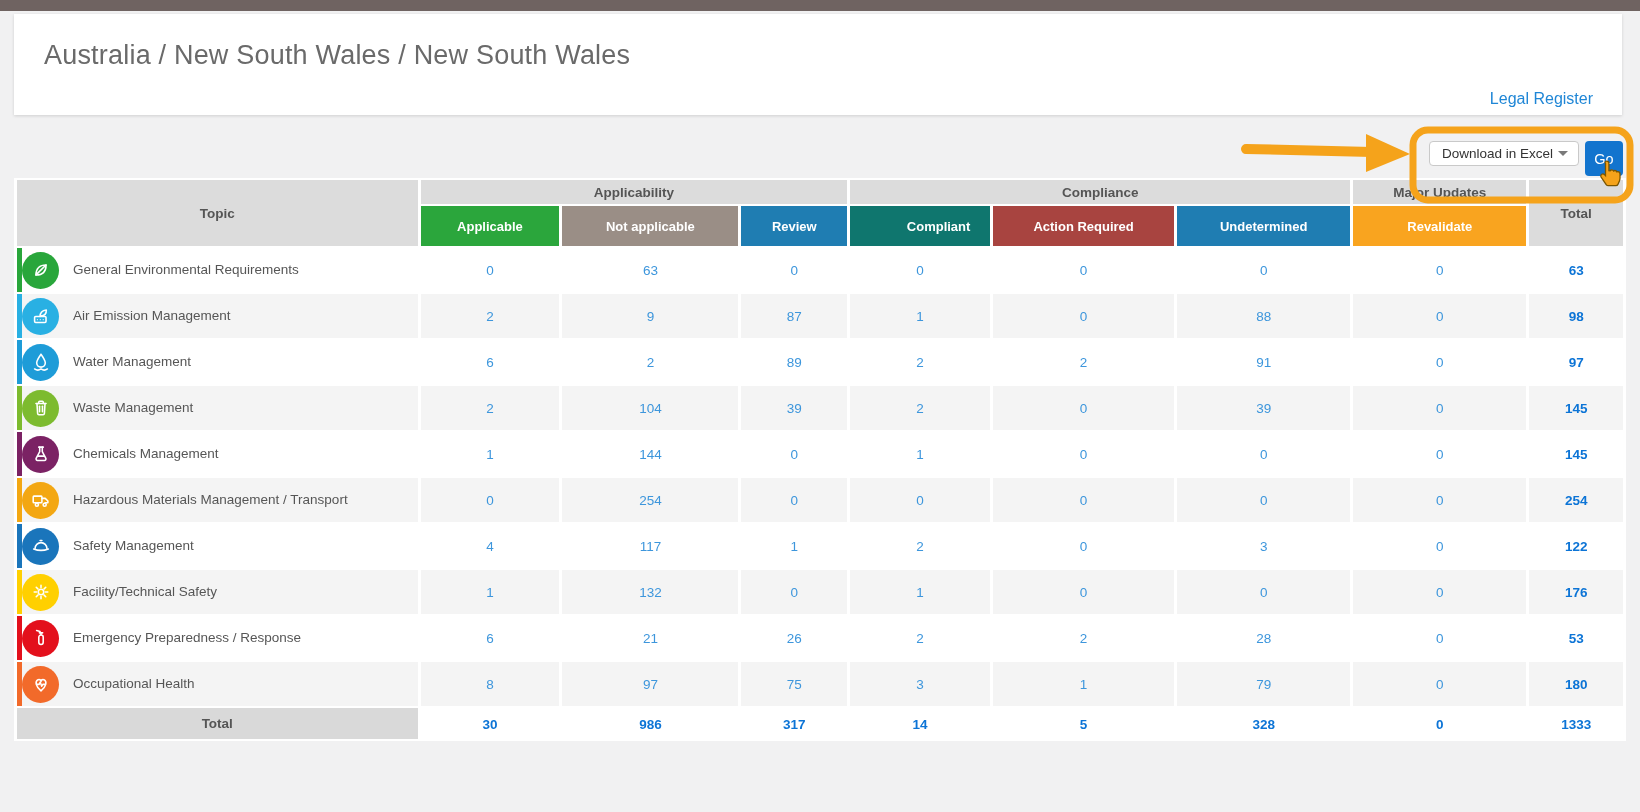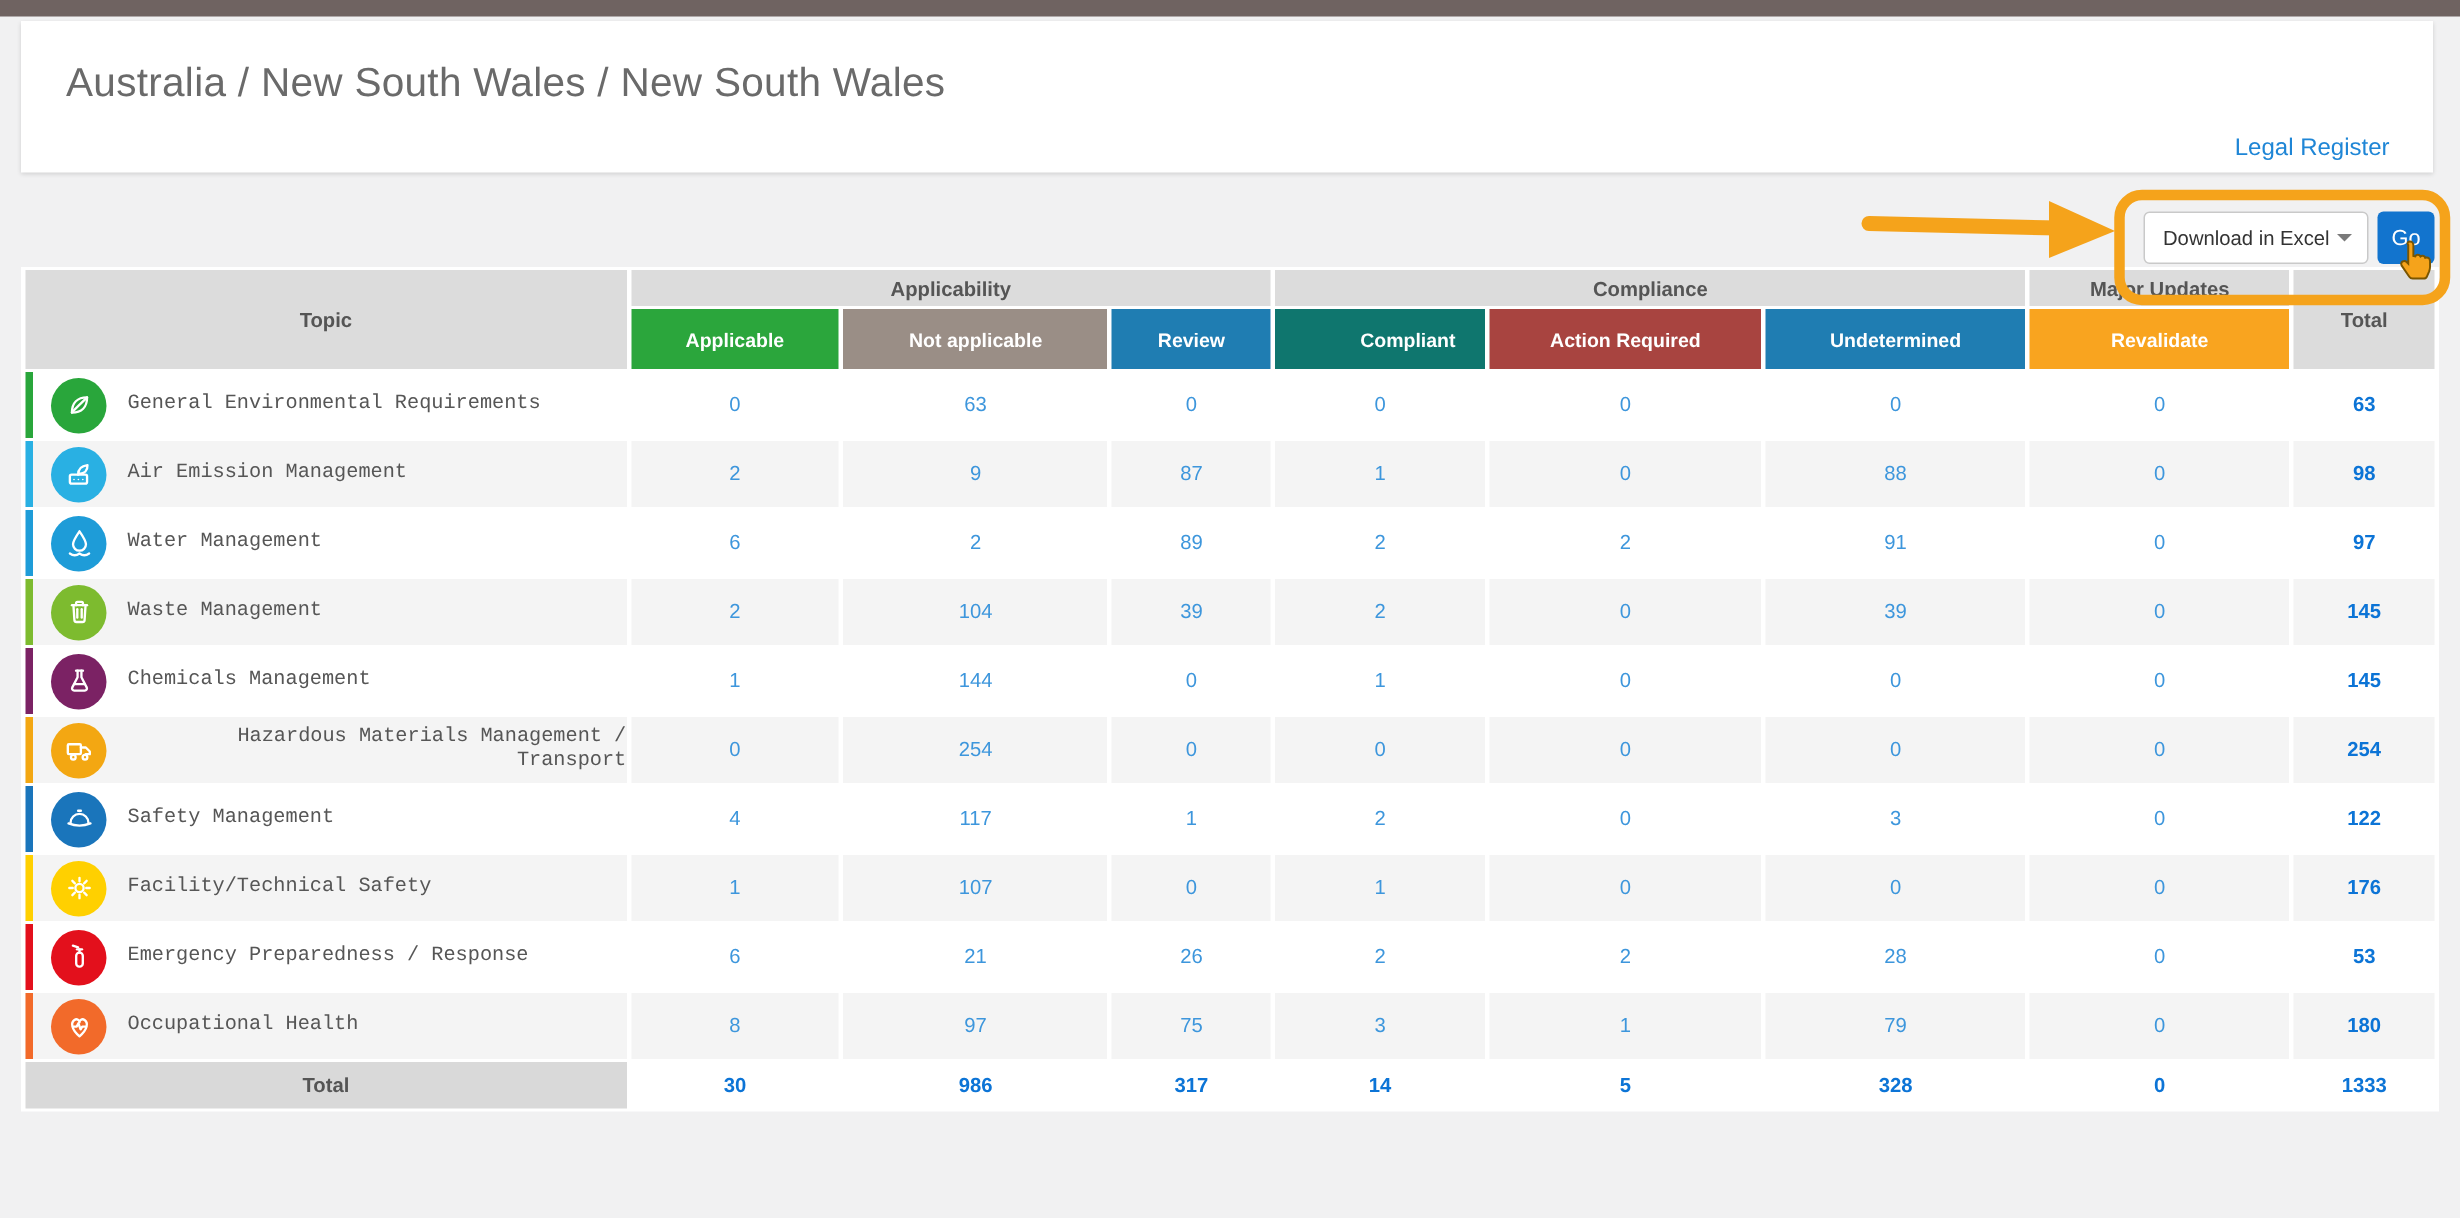--- a/index.html
+++ b/index.html
@@ -26,21 +26,21 @@
   .bc-link { color:#1f86d6; cursor:pointer; }
   .bc-current { color:#a9a9a9; }
   .bc-sep { color:#9a9a9a; font-size:12px; margin:0 15px; }
   .legal-register {
     position:absolute; right:29px; top:76px;
     color:#1f86d6; font-size:16px; cursor:pointer; text-decoration:none;margin-left:33px;
   }
 
   
   .download-select {
-    position:absolute; left:1429px; top:141px; width:150px; height:35px;
+    position:absolute; left:1429px; top:141px; width:150px; height:25px;
     background:#fff; border:1px solid #c9c9c9; border-radius:4px;
     display:flex; align-items:center; justify-content:space-between;
     padding:0 10px 0 12px; font-size:13.5px; color:#333; cursor:pointer;
   }
   .caret { width:0; height:0; border-left:5px solid transparent; border-right:5px solid transparent; border-top:5px solid #7a7a7a; }
   .go-button {
     position:absolute; left:1585px; top:141px; width:38px; height:35px;
     background:#1274CE; color:#fff; border:none; border-radius:4px;
     font-size:14.5px; font-family:inherit; cursor:pointer;
   }
@@ -52,21 +52,21 @@
     table-layout:fixed; width:1612px; background:#fff;
   }
   table.dash th, table.dash td { overflow:hidden; white-space:nowrap; }
   .hd { background:#dcdcdc; color:#555; font-weight:700; font-size:13.5px; text-align:center; }
   tr.group-row th { height:24px;text-align:center; }
   tr.chip-row th { height:40px; }
   th.chip { color:#fff; font-weight:700; font-size:13px; text-align:center;margin-top:15px; }
   tbody tr.data-row { height:44px; }
   tbody tr.data-row td { background:#fff; }
   tbody tr.data-row.stripe td { background:#f4f4f4; }
-  td.topic-cell { padding-left:12px; text-align:right;font-family:Liberation Mono, monospace; }
+  td.topic-cell { padding-left:0; text-align:right; }
   .topic-inner { display:flex; align-items:center; }
   .icon-circle {
     flex:0 0 37px; width:37px; height:37px; border-radius:50%;
     display:flex; align-items:center; justify-content:center; margin-right:14px;
   }
   .topic-label { font-size:13.5px; color:#565656; white-space:normal; line-height:1.15; }
   td.num { text-align:center; }
   td.num a { color:#3d96dc; font-size:13.5px; text-decoration:none; cursor:pointer; }
   td.num.total-col a { color:#0c74d6; font-weight:700; }
   tr.total-row { height:31px; }
@@ -287,21 +287,21 @@
             <span class="icon-circle" style="background: rgb(255, 208, 0);">
               <svg width="22" height="22" viewBox="0 0 24 24">
                 <circle cx="12" cy="12" r="3" fill="none" stroke="#fff" stroke-width="1.7" stroke-linecap="round" stroke-linejoin="round"></circle>
                 <path d="M12,4.6 v2.5 M12,16.9 v2.5 M4.6,12 h2.5 M16.9,12 h2.5 M6.8,6.8 l1.8,1.8 M15.4,15.4 l1.8,1.8 M17.2,6.8 l-1.8,1.8 M8.6,15.4 l-1.8,1.8" fill="none" stroke="#fff" stroke-width="1.7" stroke-linecap="round" stroke-linejoin="round"></path>
               </svg>
             </span>
             <span class="topic-label">Facility/Technical Safety</span>
           </div>
         </td>
         <td class="num"><a>1</a></td>
-        <td class="num"><a>107</a></td>
+        <td class="num"><a>132</a></td>
         <td class="num"><a>0</a></td>
         <td class="num"><a>1</a></td>
         <td class="num"><a>0</a></td>
         <td class="num"><a>0</a></td>
         <td class="num"><a>0</a></td>
         <td class="num total-col"><a>176</a></td>
       </tr>
       <tr class="data-row">
         <td class="topic-cell" style="border-left: 5px solid rgb(227, 16, 28);">
           <div class="topic-inner">

